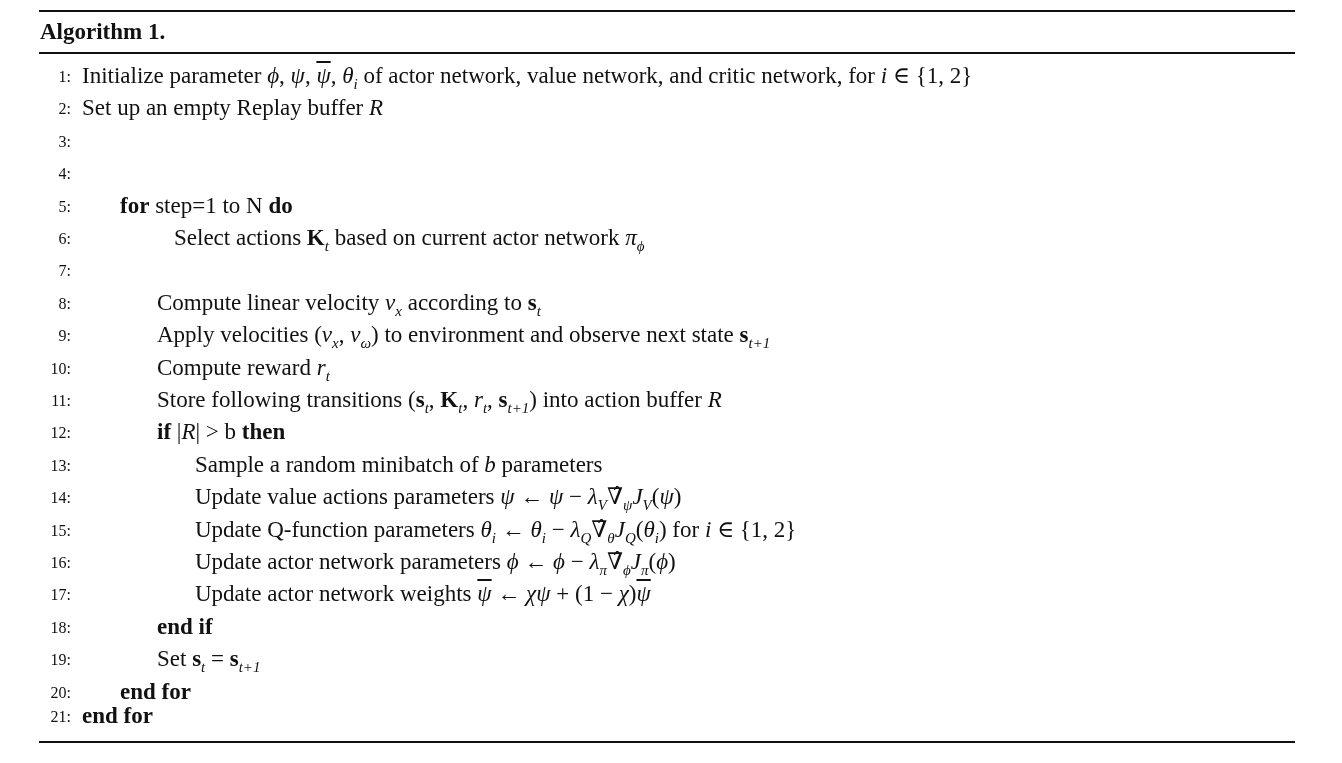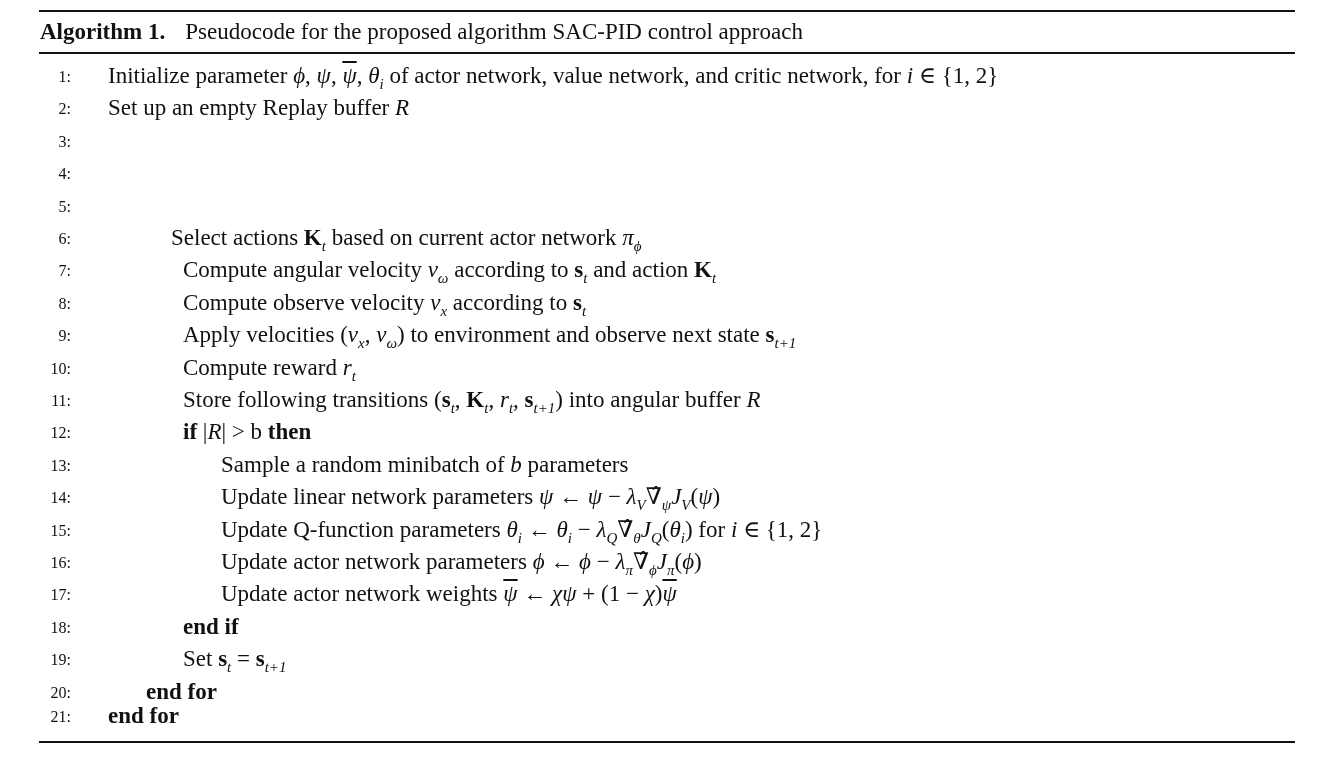--- a/index.html
+++ b/index.html
@@ -20,34 +20,33 @@
   .caption .label { font-weight: bold; margin-right: 20px; }
   .lines { position: absolute; left: 0; top: 60px; width: 1342px; }
   .line {
     position: absolute; left: 0; height: 32px; width: 1342px;
     white-space: nowrap;
   }
   .ln {
     position: absolute; left: 30px; width: 41px; text-align: right;
     font-size: 16px; top: 8px;
   }
-  .code { position: absolute; top: 0; font-size: 23px; line-height: 32px; margin-left: 26px; }
+  .code { position: absolute; top: 0; font-size: 23px; line-height: 32px; }
   .kw { font-weight: bold; }
   .m { font-style: italic; }
   .b { font-weight: bold; font-style: normal; }
   sub, sup { font-size: 15px; line-height: 0; }
   .ov { text-decoration: overline; }
 </style>
 </head>
 <body>
 
 <div class="rule top"></div>
 <div class="caption">
   <span class="label">Algorithm 1.</span>
-  <span>Pseudocode for the proposed algorithm SAC-PID control approach</span>
 </div>
 <div class="rule mid"></div>
 
 <div class="lines">
 
   <div class="line" style="top:0px">
     <span class="ln">1:</span>
     <span class="code" style="left:82px"><span>Initialize parameter </span><span class="m">ϕ</span><span>, </span><span class="m">ψ</span><span>, </span><span class="m ov">ψ</span><span>, </span><span class="m">θ</span><sub class="m">i</sub><span> of actor network, value network, and critic network, for </span><span class="m">i</span><span> ∈ {1, 2}</span></span>
   </div>
 
@@ -59,65 +58,65 @@
   <div class="line" style="top:64.8px">
     <span class="ln">3:</span>
   </div>
 
   <div class="line" style="top:97.2px">
     <span class="ln">4:</span>
   </div>
 
   <div class="line" style="top:129.6px">
     <span class="ln">5:</span>
+    <span class="code" style="left:120px"><span class="kw">for</span><span> step=1 to N </span><span class="kw">do</span></span>
   </div>
 
   <div class="line" style="top:162px">
     <span class="ln">6:</span>
-    <span class="code" style="left:145px"><span>Select actions </span><span class="b">K</span><sub class="m">t</sub><span> based on current actor network </span><span class="m">π</span><sub class="m">ϕ</sub></span>
+    <span class="code" style="left:174px"><span>Select actions </span><span class="b">K</span><sub class="m">t</sub><span> based on current actor network </span><span class="m">π</span><sub class="m">ϕ</sub></span>
   </div>
 
   <div class="line" style="top:194.4px">
     <span class="ln">7:</span>
-    <span class="code" style="left:157px"><span>Compute angular velocity </span><span class="m">v</span><sub class="m">ω</sub><span> according to </span><span class="b">s</span><sub class="m">t</sub><span> and action </span><span class="b">K</span><sub class="m">t</sub></span>
   </div>
 
   <div class="line" style="top:226.8px">
     <span class="ln">8:</span>
-    <span class="code" style="left:157px"><span>Compute observe velocity </span><span class="m">v</span><sub class="m">x</sub><span> according to </span><span class="b">s</span><sub class="m">t</sub></span>
+    <span class="code" style="left:157px"><span>Compute linear velocity </span><span class="m">v</span><sub class="m">x</sub><span> according to </span><span class="b">s</span><sub class="m">t</sub></span>
   </div>
 
   <div class="line" style="top:259.2px">
     <span class="ln">9:</span>
     <span class="code" style="left:157px"><span>Apply velocities (</span><span class="m">v</span><sub class="m">x</sub><span>, </span><span class="m">v</span><sub class="m">ω</sub><span>) to environment and observe next state </span><span class="b">s</span><sub class="m">t+1</sub></span>
   </div>
 
   <div class="line" style="top:291.6px">
     <span class="ln">10:</span>
     <span class="code" style="left:157px"><span>Compute reward </span><span class="m">r</span><sub class="m">t</sub></span>
   </div>
 
   <div class="line" style="top:324px">
     <span class="ln">11:</span>
-    <span class="code" style="left:157px"><span>Store following transitions (</span><span class="b">s</span><sub class="m">t</sub><span>, </span><span class="b">K</span><sub class="m">t</sub><span>, </span><span class="m">r</span><sub class="m">t</sub><span>, </span><span class="b">s</span><sub class="m">t+1</sub><span>) into angular buffer </span><span class="m">R</span></span>
+    <span class="code" style="left:157px"><span>Store following transitions (</span><span class="b">s</span><sub class="m">t</sub><span>, </span><span class="b">K</span><sub class="m">t</sub><span>, </span><span class="m">r</span><sub class="m">t</sub><span>, </span><span class="b">s</span><sub class="m">t+1</sub><span>) into action buffer </span><span class="m">R</span></span>
   </div>
 
   <div class="line" style="top:356.4px">
     <span class="ln">12:</span>
     <span class="code" style="left:157px"><span class="kw">if</span><span> |</span><span class="m">R</span><span>| &gt; b </span><span class="kw">then</span></span>
   </div>
 
   <div class="line" style="top:388.8px">
     <span class="ln">13:</span>
     <span class="code" style="left:195px"><span>Sample a random minibatch of </span><span class="m">b</span><span> parameters</span></span>
   </div>
 
   <div class="line" style="top:421.2px">
     <span class="ln">14:</span>
-    <span class="code" style="left:195px"><span>Update linear network parameters </span><span class="m">ψ</span><span> ← </span><span class="m">ψ</span><span> − </span><span class="m">λ</span><sub class="m">V</sub><span>∇̂</span><sub class="m">ψ</sub><span class="m">J</span><sub class="m">V</sub><span>(</span><span class="m">ψ</span><span>)</span></span>
+    <span class="code" style="left:195px"><span>Update value actions parameters </span><span class="m">ψ</span><span> ← </span><span class="m">ψ</span><span> − </span><span class="m">λ</span><sub class="m">V</sub><span>∇̂</span><sub class="m">ψ</sub><span class="m">J</span><sub class="m">V</sub><span>(</span><span class="m">ψ</span><span>)</span></span>
   </div>
 
   <div class="line" style="top:453.6px">
     <span class="ln">15:</span>
     <span class="code" style="left:195px"><span>Update Q-function parameters </span><span class="m">θ</span><sub class="m">i</sub><span> ← </span><span class="m">θ</span><sub class="m">i</sub><span> − </span><span class="m">λ</span><sub class="m">Q</sub><span>∇̂</span><sub class="m">θ</sub><span class="m">J</span><sub class="m">Q</sub><span>(</span><span class="m">θ</span><sub class="m">i</sub><span>)</span><span> for </span><span class="m">i</span><span> ∈ {1, 2}</span></span>
   </div>
 
   <div class="line" style="top:486px">
     <span class="ln">16:</span>
     <span class="code" style="left:195px"><span>Update actor network parameters </span><span class="m">ϕ</span><span> ← </span><span class="m">ϕ</span><span> − </span><span class="m">λ</span><sub class="m">π</sub><span>∇̂</span><sub class="m">ϕ</sub><span class="m">J</span><sub class="m">π</sub><span>(</span><span class="m">ϕ</span><span>)</span></span>

